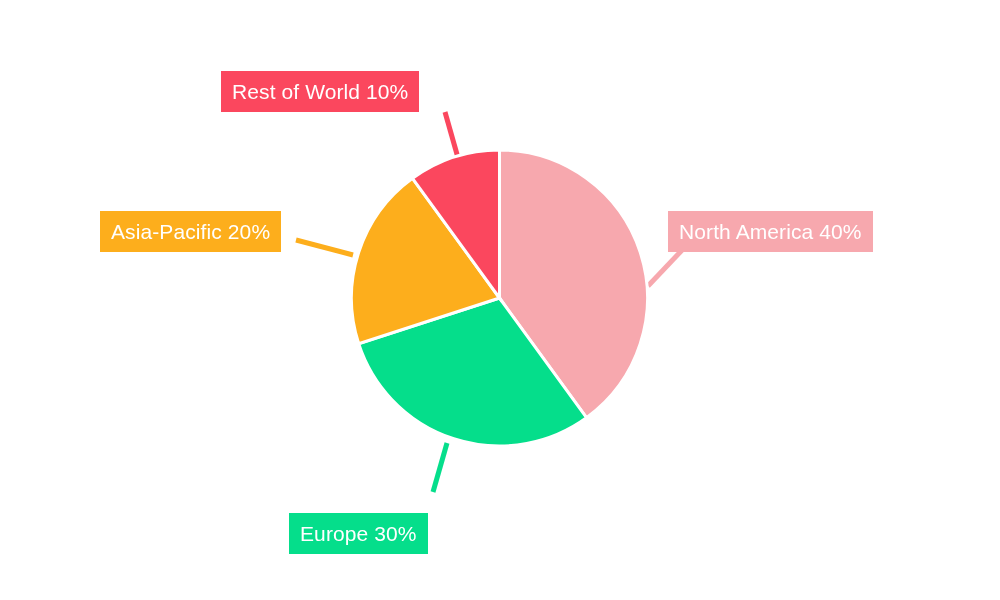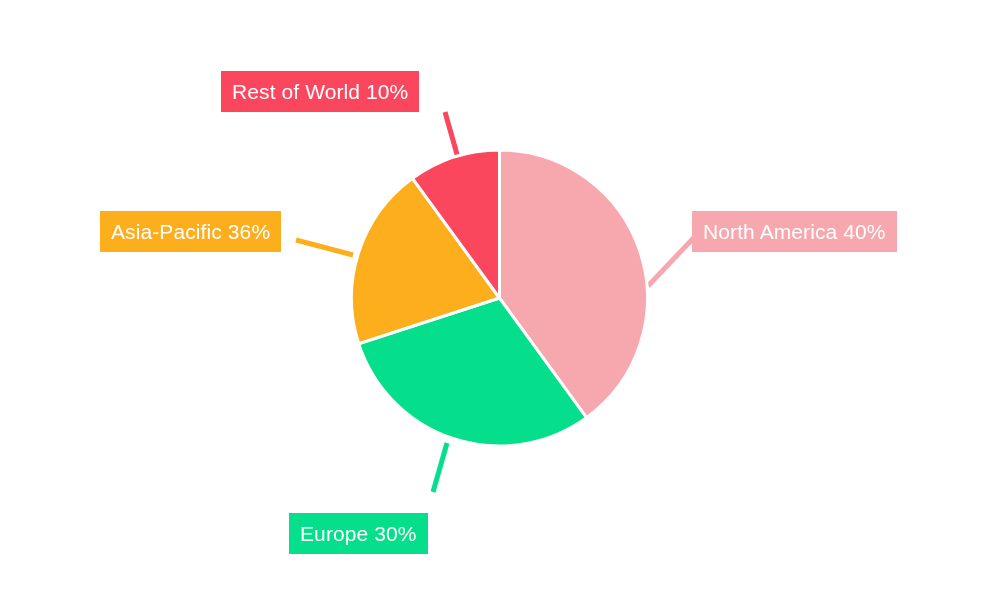--- a/index.html
+++ b/index.html
@@ -34,21 +34,21 @@
     align-items: center;
     justify-content: flex-start;
     color: #ffffff;
     font-size: 21px;
     line-height: 1;
     letter-spacing: 0.1px;
     white-space: nowrap;
     padding: 0 11px;
     height: 41px;
   }
-  #label-north-america { left: 692px; top: 211px; }
+  #label-north-america { left: 668px; top: 211px; }
   #label-europe        { left: 289px; top: 487px; margin-top: 26px; }
   #label-asia-pacific  { left: 100px; top: 211px; }
   #label-rest-of-world { left: 221px; top: 71px; }
 </style>
 </head>
 <body>
 
 <div id="chart-root">
 
   <svg id="pie-svg" viewBox="0 0 1000 600">
@@ -68,20 +68,20 @@
 
   <div class="slice-label" id="label-north-america" style="background:#F7A8AE">
     <span>North America 40%</span>
   </div>
 
   <div class="slice-label" id="label-europe" style="background:#05DE8B">
     <span>Europe 30%</span>
   </div>
 
   <div class="slice-label" id="label-asia-pacific" style="background:#FDAE1C">
-    <span>Asia-Pacific 36%</span>
+    <span>Asia-Pacific 20%</span>
   </div>
 
   <div class="slice-label" id="label-rest-of-world" style="background:#FB475E">
     <span>Rest of World 10%</span>
   </div>
 
 </div>
 
 </body></html>

